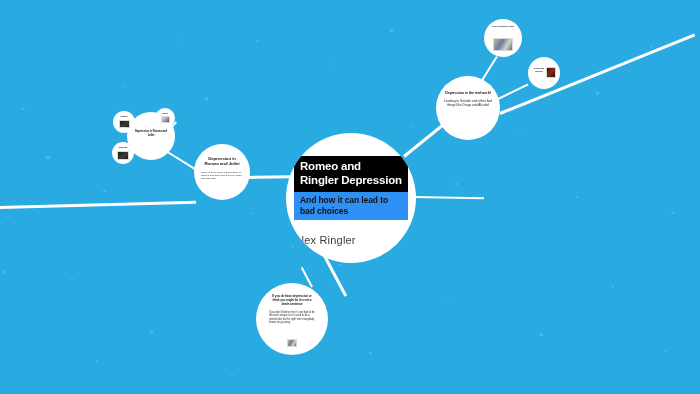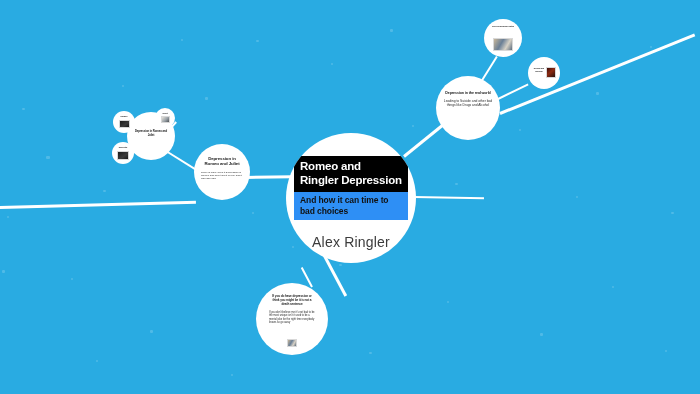--- a/index.html
+++ b/index.html
@@ -72,24 +72,24 @@
     color: #111111;
     font-weight: bold;
     font-size: 8.5px;
     line-height: 10.5px;
     letter-spacing: -0.1px;
     padding: 3px 6px 4px 6px;
     width: 100%;
   }
   .author {
     color: #3b3b3b;
-    font-size: 14px;
+    font-size: 11px;
     letter-spacing: 0.2px;
     margin-top: 14px;
-    text-align: center;
+    text-align: left;
     width: 100%;
   }
 
   
   .node-head {
     color: #1a1a1a;
     font-weight: bold;
     text-align: center;
     letter-spacing: -0.1px;
   }
@@ -198,21 +198,21 @@
 
   <div class="link thin" style="left:312px;top:286px;width:22px;transform:rotate(-118deg);"></div>
 
   <div class="link" style="left:0px;top:206px;width:196px;transform:rotate(-1.5deg);"></div>
 
   <div class="link" style="left:500px;top:112px;width:210px;transform:rotate(-22deg);"></div>
 
   <div class="bubble" id="bubble-main">
     <div class="bubble-inner" style="top:23px;padding:0 8px;">
       <div class="title-box">Romeo and Ringler Depression</div>
-      <div class="subtitle-box">And how it can time to bad choices</div>
+      <div class="subtitle-box">And how it can lead to bad choices</div>
       <div class="author">Alex Ringler</div>
     </div>
   </div>
 
   <div class="bubble" id="bubble-rj">
     <div class="bubble-inner" style="top:12px;padding:0 7px;">
       <div class="node-head">Depression in Romeo and Juliet</div>
       <div class="node-body">There is many ways it Depression in Romeo and Juliet and it is play and it was also bad.</div>
     </div>
   </div>

